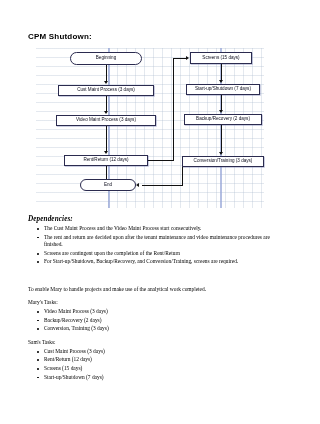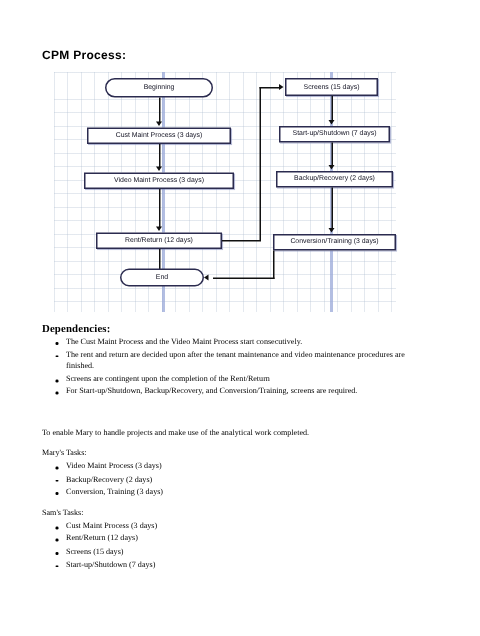--- a/index.html
+++ b/index.html
@@ -23,20 +23,21 @@
     font-family:"Liberation Sans", sans-serif;
     font-weight:bold;
     font-size:8px;
     letter-spacing:.2px;
   }
   .h-sec{
     font-family:"Liberation Serif", serif;
     font-weight:bold;
     font-size:7.2px;
     letter-spacing:.1px;
+    font-style:italic;
   }
   
   .diagram{
     position:absolute;
     left:36px;top:48px;
     width:228px;height:160px;
     background:
       repeating-linear-gradient(to right, rgba(170,185,205,.32) 0 0.5px, transparent 0.5px 9px),
       repeating-linear-gradient(to bottom, rgba(170,185,205,.32) 0 0.5px, transparent 0.5px 9px),
       #ffffff;
@@ -98,21 +99,21 @@
     background:#000;
     border-radius:50%;
   }
   .sub-lbl{font-size:5.4px;line-height:8px;margin-top:5px;}
 </style>
 </head>
 <body>
 
 <div class="page">
 
-  <div class="h-title">CPM Process:</div>
+  <div class="h-title">CPM Shutdown:</div>
 
   <div class="diagram">
 
     <div class="guide" style="left:72px;"></div>
     <div class="guide" style="left:184px;"></div>
 
     <div class="node term" style="left:34px;top:4px;width:72px;height:13px;">
       <span>Beginning</span>
     </div>
 

